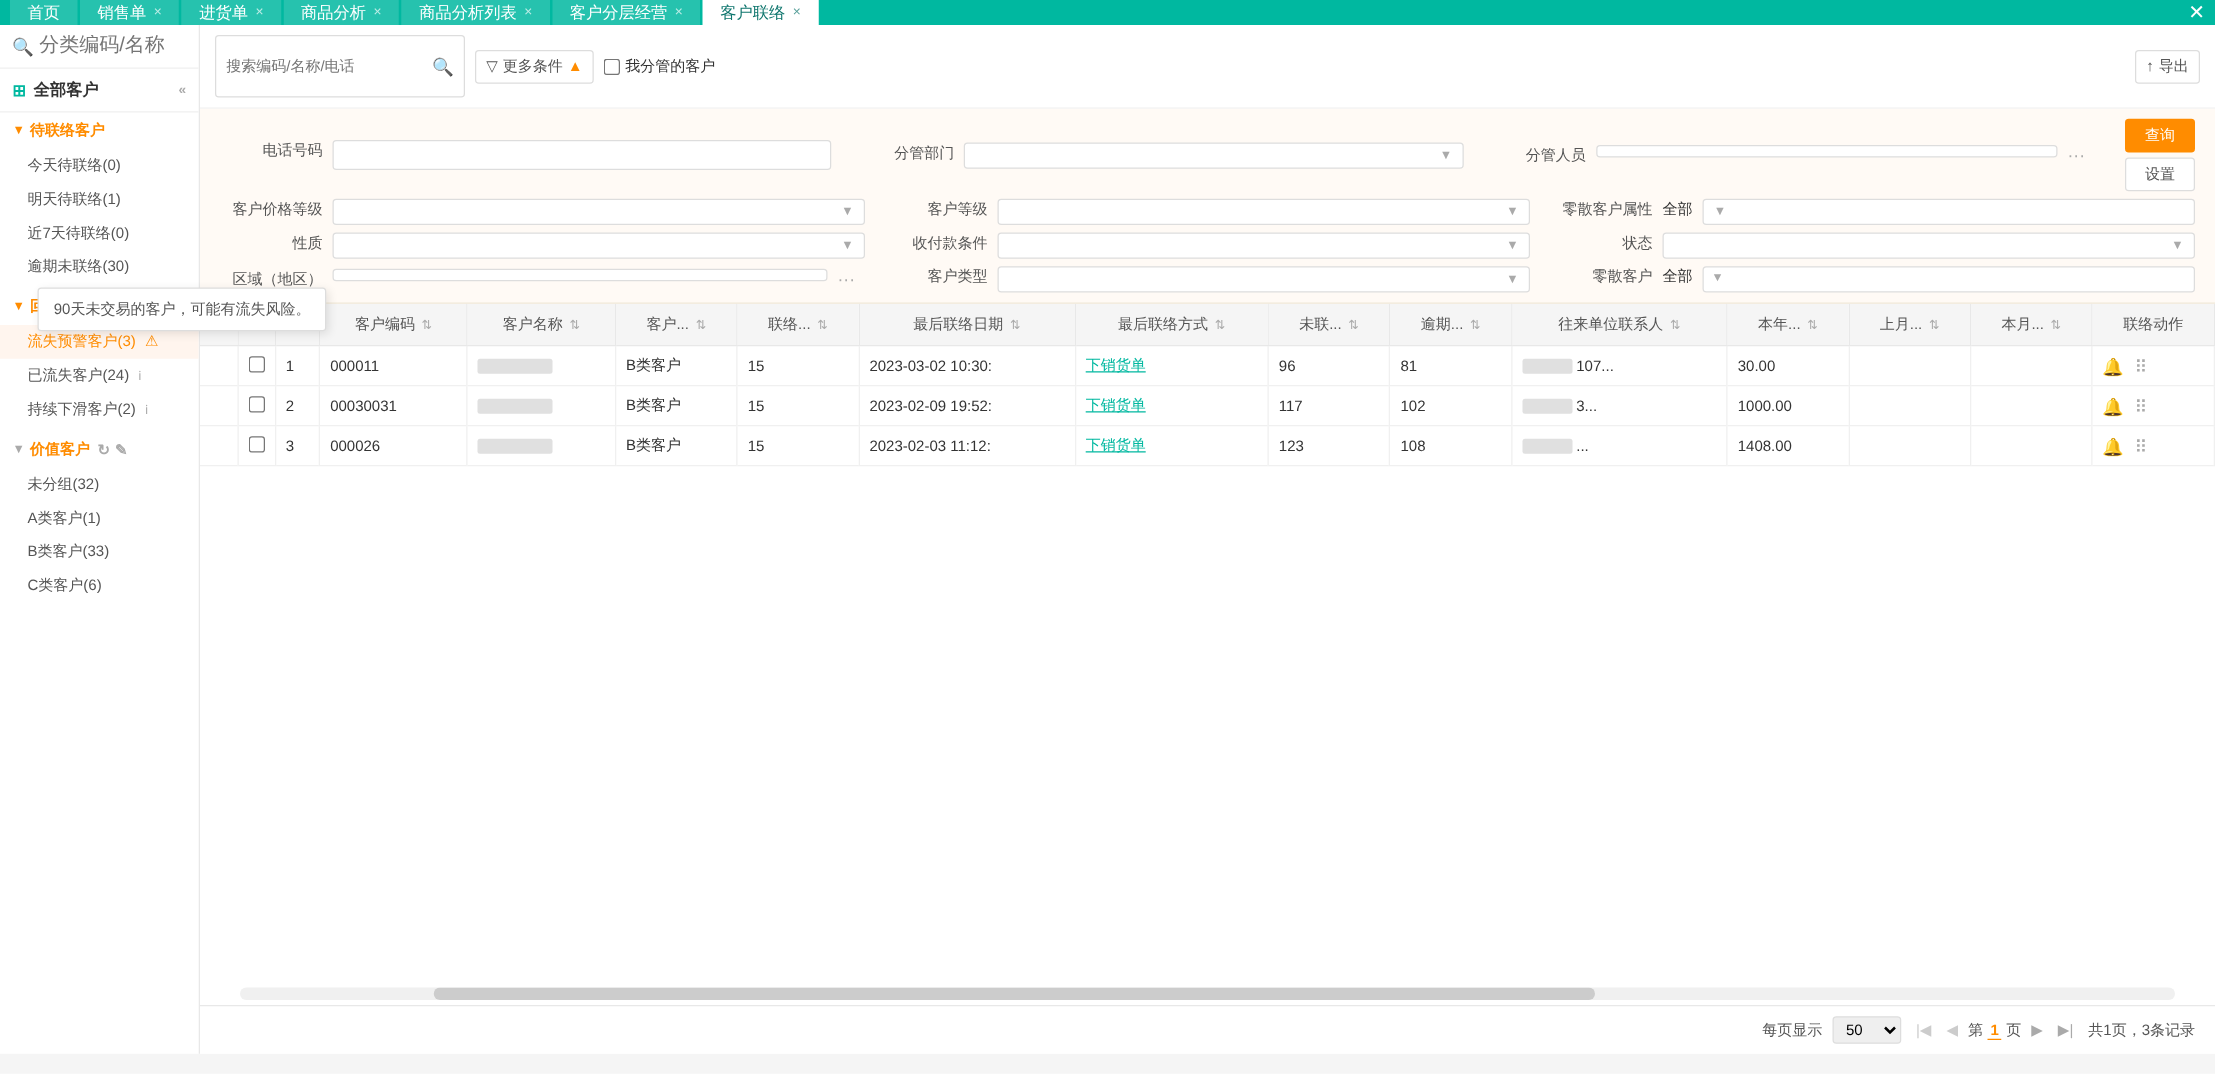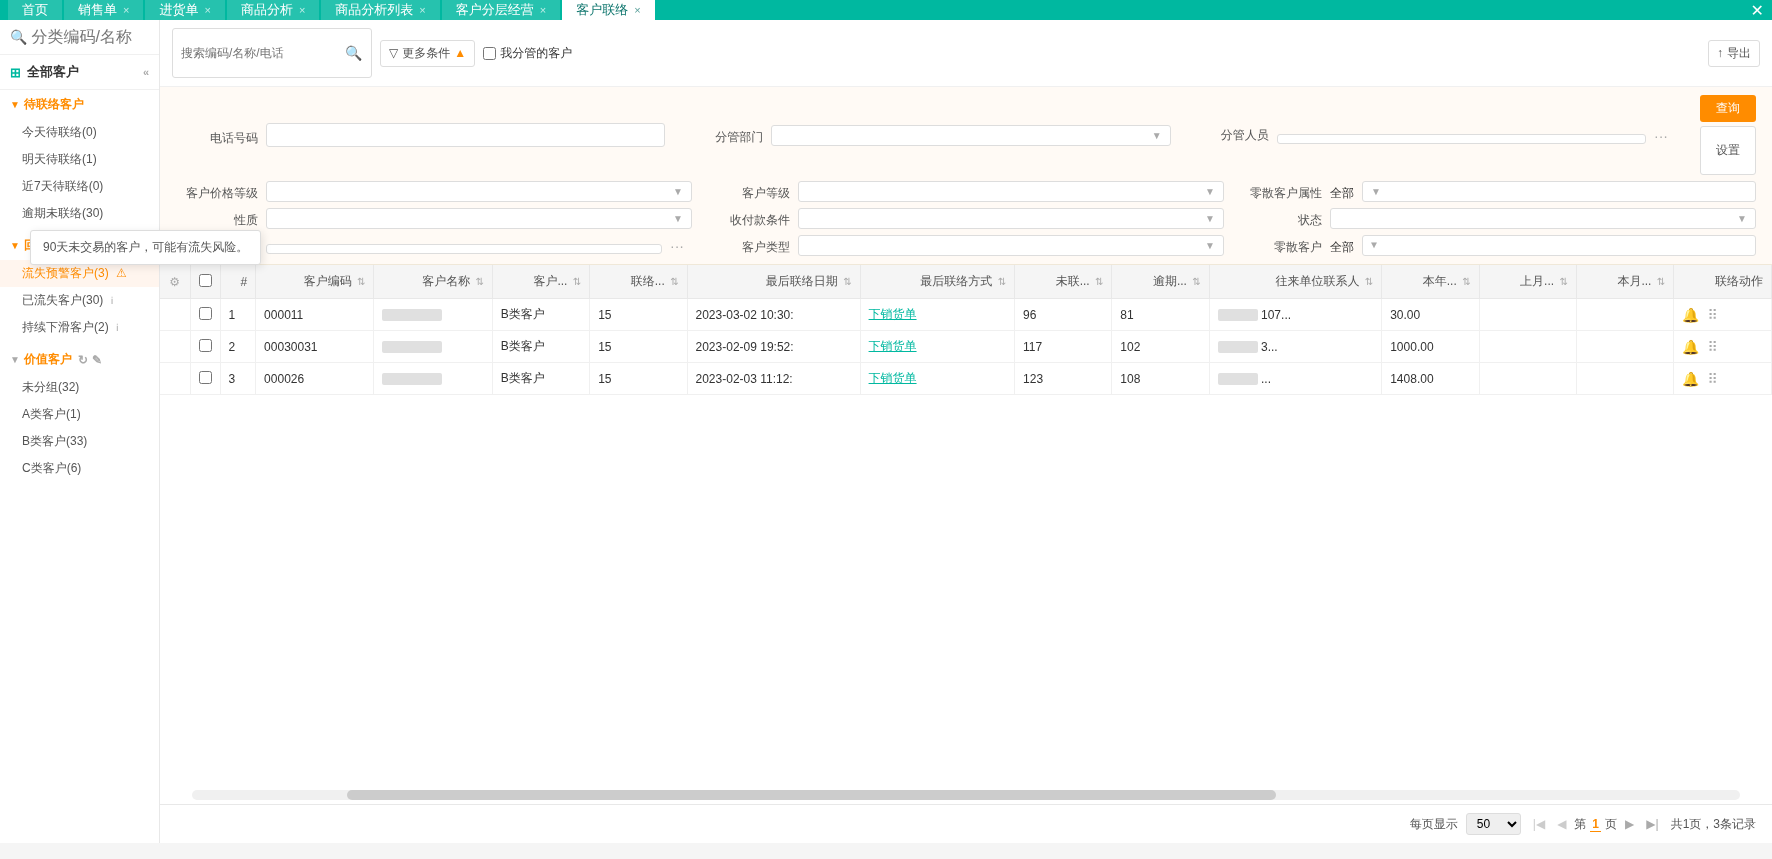--- a/index.html
+++ b/index.html
@@ -90,21 +90,21 @@
 
     
     .filter-panel {
       background: #fffaf5; border-bottom: 1px solid #f0e8d8; padding: 8px 16px;
     }
     .filter-row {
       display: flex; align-items: center; gap: 0; margin-bottom: 6px;
     }
     .filter-row:last-child { margin-bottom: 0; }
     .filter-field {
-      display: flex; align-items: flex-end; flex: 1; min-width: 0;
+      display: flex; align-items: flex-start; flex: 1; min-width: 0;
     }
     .filter-label {
       white-space: nowrap; color: #555; font-size: 12px; width: 90px; text-align: right;
       padding-right: 8px; flex-shrink: 0;
     }
     .filter-input {
       flex: 1; border: 1px solid #ddd; border-radius: 3px; padding: 4px 8px;
       font-size: 12px; outline: none; background: #fff;
     }
     .filter-select {
@@ -118,30 +118,30 @@
 
     
     .filter-actions {
       display: flex; flex-direction: column; gap: 4px; padding-left: 8px;
     }
     .btn-query {
       background: #ff8c00; color: #fff; border: none; border-radius: 3px; padding: 5px 16px;
       font-size: 12px; cursor: pointer; white-space: nowrap;
     }
     .btn-settings {
-      background: #fff; color: #555; border: 1px solid #ddd; border-radius: 3px; padding: 15px 12px;
+      background: #fff; color: #555; border: 1px solid #ddd; border-radius: 3px; padding: 4px 12px;
       font-size: 12px; cursor: pointer; text-align: center;
     }
 
     
     .table-wrap { flex: 1; overflow: auto; }
     table { width: 100%; border-collapse: collapse; font-size: 12px; }
     thead tr { background: #f5f5f5; position: sticky; top: 0; z-index: 10; }
     thead th {
-      padding: 8px 8px; text-align: right; border-bottom: 1px solid #e8e8e8;
+      padding: 8px 8px; text-align: center; border-bottom: 1px solid #e8e8e8;
       border-right: 1px solid #e8e8e8; white-space: nowrap; font-weight: normal; color: #555;
     }
     thead th .sort-icon { color: #aaa; font-size: 10px; margin-left: 2px; }
     tbody tr { border-bottom: 1px solid #f0f0f0; }
     tbody td { padding: 7px 8px; border-right: 1px solid #f0f0f0; white-space: nowrap; }
     .text-blur {
       display: inline-block; background: #e0e0e0; border-radius: 2px;
       width: 60px; height: 12px; vertical-align: middle;
     }
     .text-blur-sm { width: 40px; height: 12px; }
@@ -241,21 +241,21 @@
     <div class="sidebar-group">
       <div class="sidebar-section-title">
         <span class="arrow">▼</span>
         <span>回顾客户</span>
       </div>
       <div class="sidebar-item active">
         <span>流失预警客户(3)</span>
         <span style="color:#ff8c00;margin-left:4px;">⚠</span>
       </div>
       <div class="sidebar-item">
-        <span>已流失客户(30)</span>
+        <span>已流失客户(24)</span>
         <span style="color:#aaa;font-size:10px;margin-left:4px;">ℹ</span>
       </div>
       <div class="sidebar-item">
         <span>持续下滑客户(2)</span>
         <span style="color:#aaa;font-size:10px;margin-left:4px;">ℹ</span>
       </div>
     </div>
 
     <div class="sidebar-group">
       <div class="sidebar-section-title" style="display:flex;align-items:center;">

